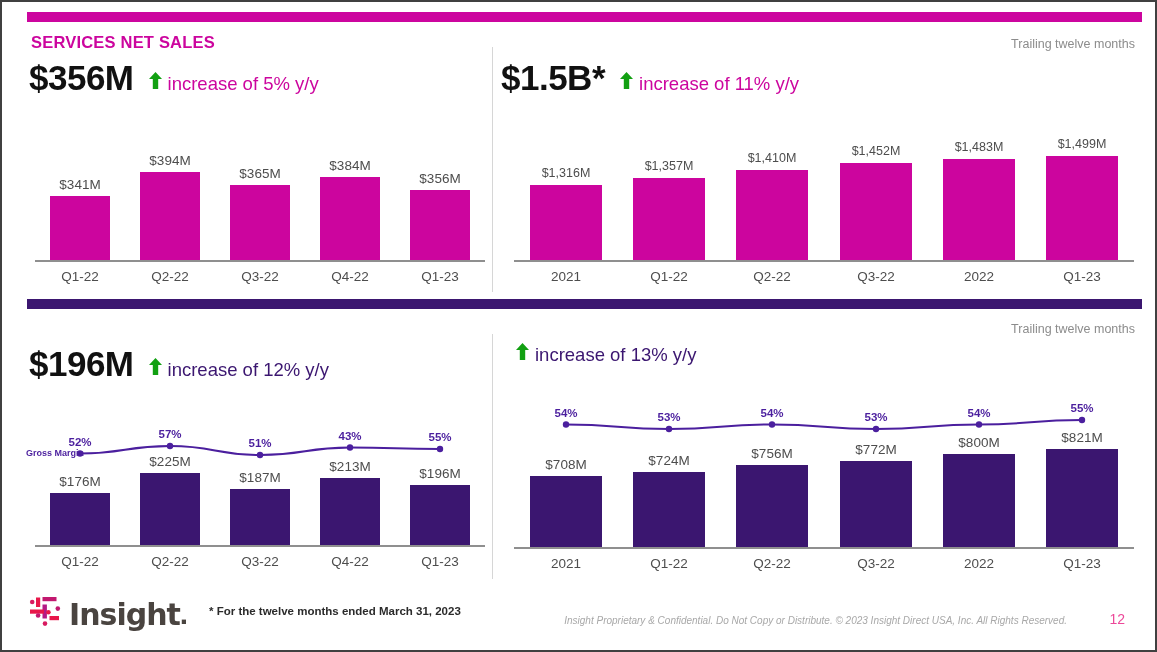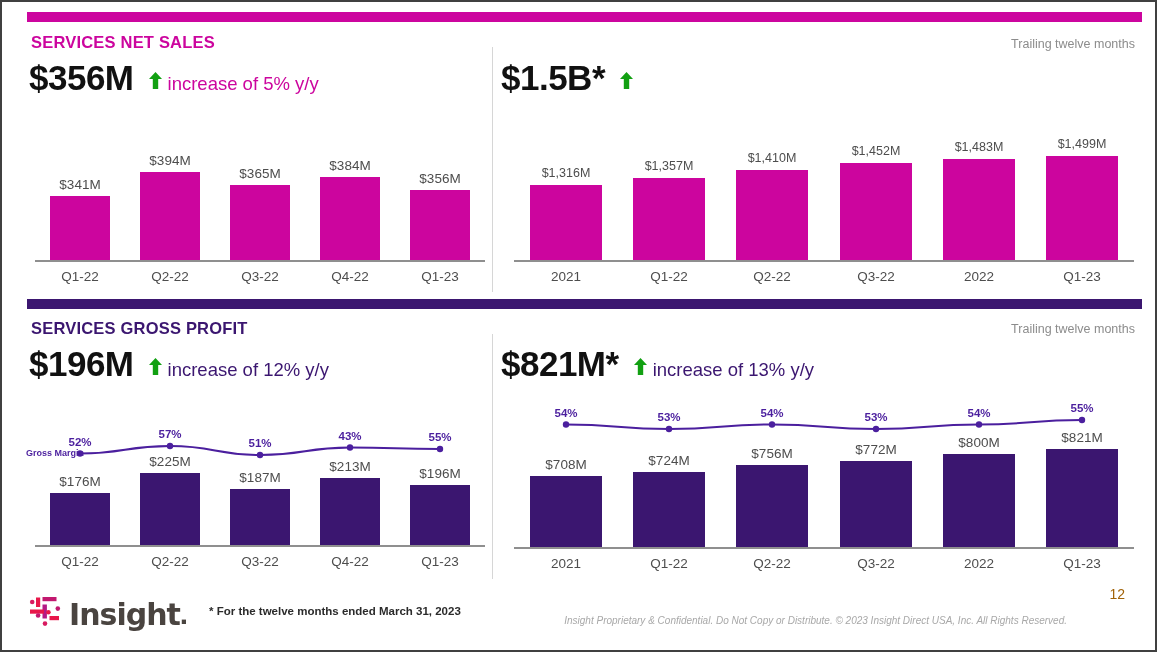--- a/index.html
+++ b/index.html
@@ -162,23 +162,23 @@
     right:88px;
     top:613px;
     font-size:10px;
     font-style:italic;
     color:#a8a8a8;
     white-space:nowrap;
   }
   .page-num{
     position:absolute;
     right:30px;
-    top:584px;
+    top:609px;
     font-size:14px;
-    color:#a16207;
+    color:#ec4899;
   }
 </style>
 </head>
 <body>
 
 <div class="slide">
 
   <div class="accent-bar accent-pink"></div>
 
   <div class="section-title title-pink">SERVICES NET SALES</div>
@@ -195,20 +195,21 @@
     <span class="kpi-delta delta-pink">increase of 5% y/y</span>
   </div>
 
   <div class="kpi" style="left:499px;top:56px;">
     <span class="kpi-value">$1.5B*</span>
     <span class="kpi-arrow">
       <svg width="15" height="17" viewBox="0 0 15 17" aria-hidden="true">
         <polygon points="7.5,0 14,7 10.2,7 10.2,17 4.8,17 4.8,7 1,7" fill="#12a012"></polygon>
       </svg>
     </span>
+    <span class="kpi-delta delta-pink">increase of 11% y/y</span>
   </div>
 
   <div class="v-divider" style="left:490px;top:45px;height:245px;"></div>
 
   <div class="chart" id="chart-net-sales" style="left:33px;top:140px;width:450px;height:150px;">
       <div class="axis-line" style="top: 118px; width: 450px;"></div>
       <div class="bar bar-pink" style="left: 15px; width: 60px; height: 64px; bottom: 32px;"></div>
       <div class="bar-label" style="left: -15px; width: 120px; top: 35px;">$341M</div>
       <div class="x-label" style="left: -15px; width: 120px; top: 127px;">Q1-22</div>
       <div class="bar bar-pink" style="left: 105px; width: 60px; height: 88px; bottom: 32px;"></div>
@@ -242,36 +243,34 @@
       <div class="bar bar-pink" style="left: 429px; width: 72px; height: 101px; bottom: 32px;"></div>
       <div class="bar-label bar-label-sm" style="left: 405px; width: 120px; top: 8px;">$1,483M</div>
       <div class="x-label" style="left: 405px; width: 120px; top: 137px;">2022</div>
       <div class="bar bar-pink" style="left: 532px; width: 72px; height: 104px; bottom: 32px;"></div>
       <div class="bar-label bar-label-sm" style="left: 508px; width: 120px; top: 5px;">$1,499M</div>
       <div class="x-label" style="left: 508px; width: 120px; top: 137px;">Q1-23</div>
     </div>
 
   <div class="accent-bar accent-purple"></div>
 
-  <div class="section-title title-purple">SERVICES GROSS PROFIT</div>
 
   <div class="trailing" style="top:320px;width:300px;">Trailing twelve months</div>
 
   <div class="kpi" style="left:27px;top:342px;">
     <span class="kpi-value">$196M</span>
     <span class="kpi-arrow">
       <svg width="15" height="17" viewBox="0 0 15 17" aria-hidden="true">
         <polygon points="7.5,0 14,7 10.2,7 10.2,17 4.8,17 4.8,7 1,7" fill="#12a012"></polygon>
       </svg>
     </span>
     <span class="kpi-delta delta-purple">increase of 12% y/y</span>
   </div>
 
   <div class="kpi" style="left:499px;top:342px;">
-    <span class="kpi-value">$821M*</span>
     <span class="kpi-arrow">
       <svg width="15" height="17" viewBox="0 0 15 17" aria-hidden="true">
         <polygon points="7.5,0 14,7 10.2,7 10.2,17 4.8,17 4.8,7 1,7" fill="#12a012"></polygon>
       </svg>
     </span>
     <span class="kpi-delta delta-purple">increase of 13% y/y</span>
   </div>
 
   <div class="v-divider" style="left:490px;top:332px;height:245px;"></div>
 

